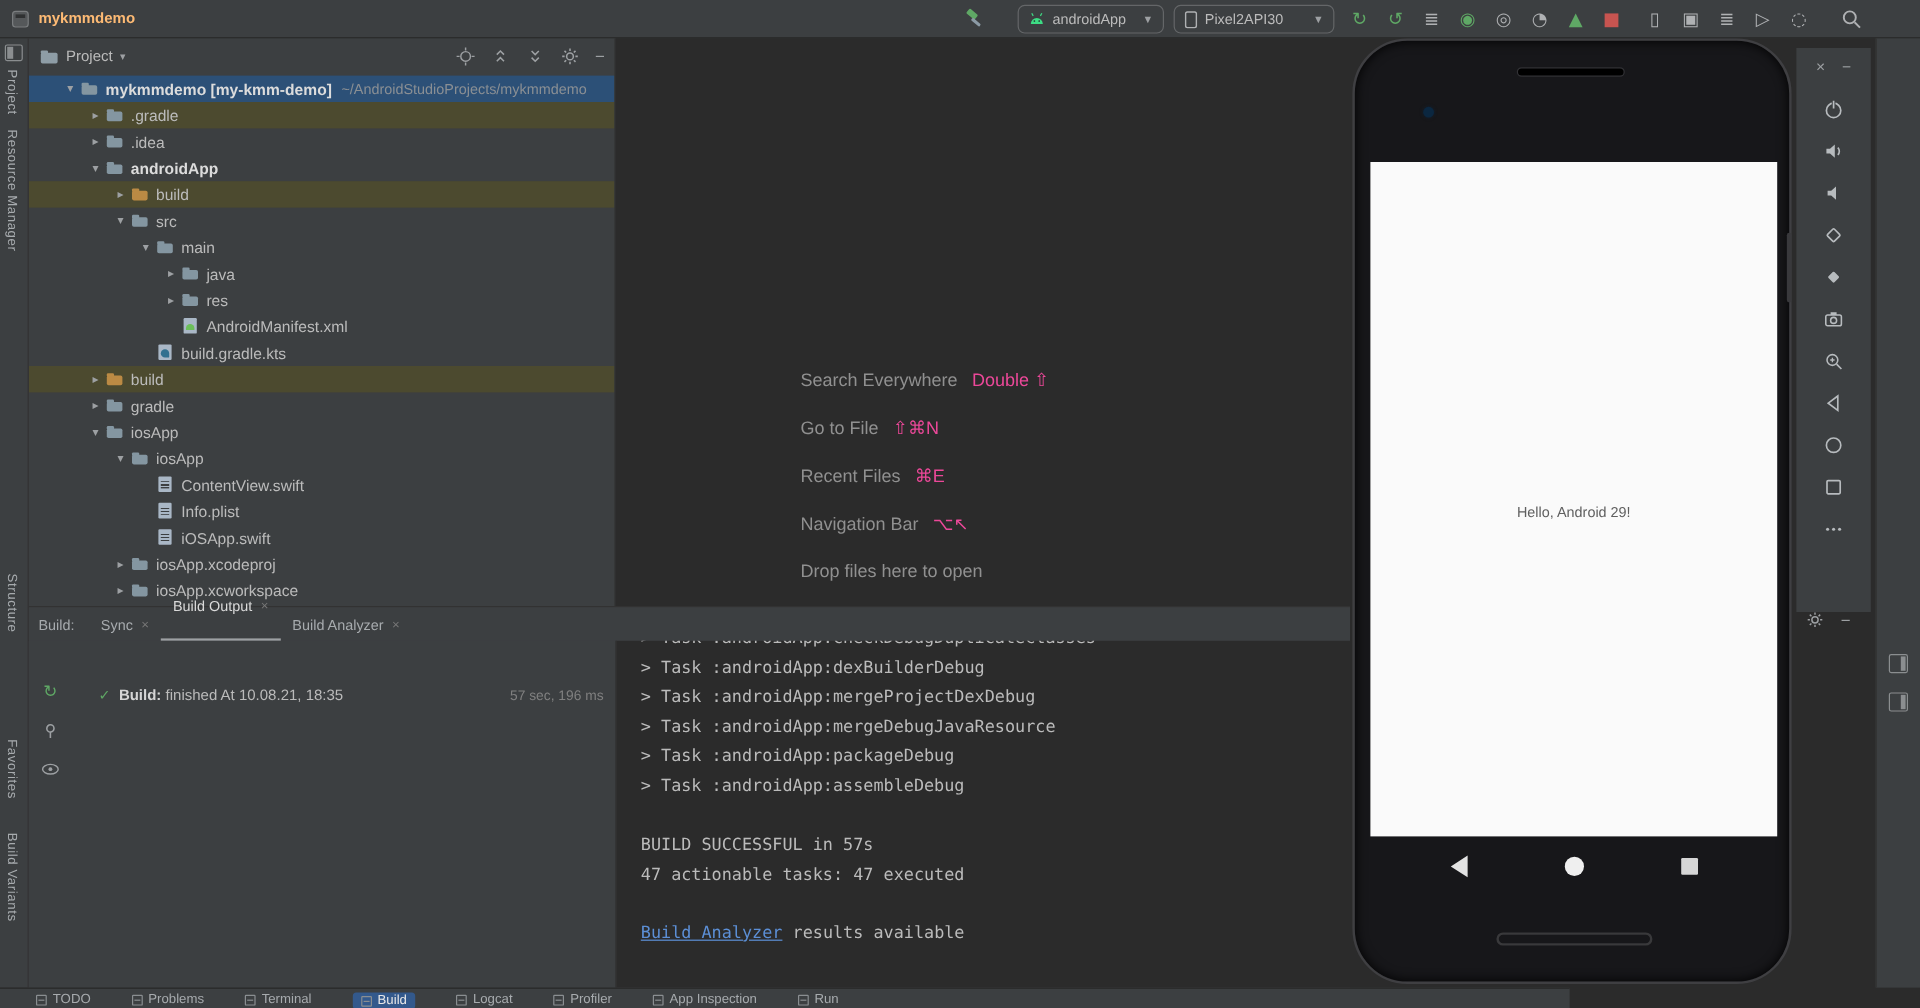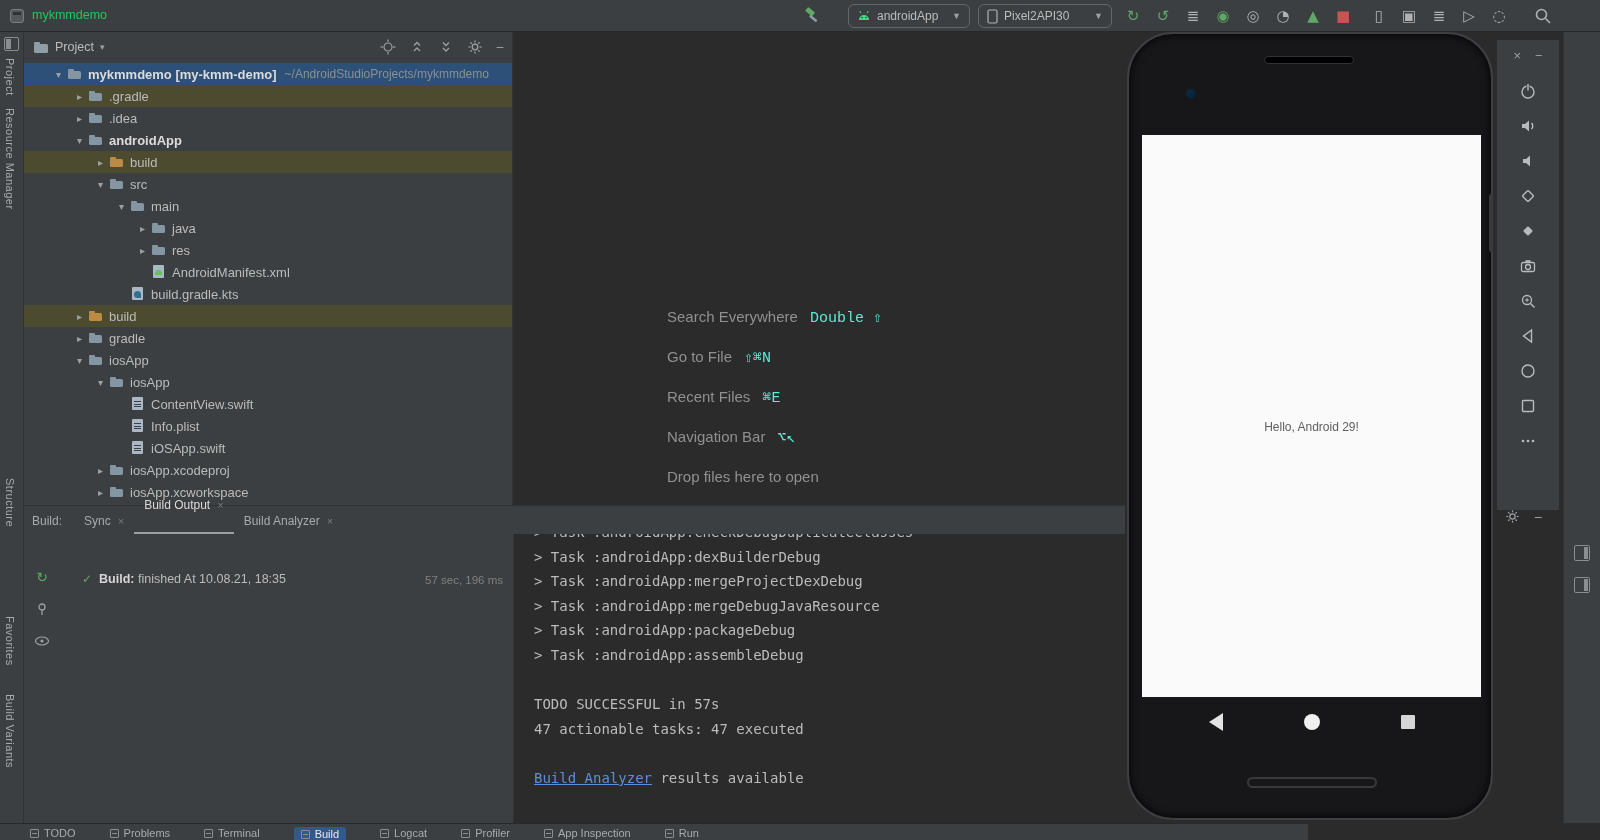--- a/index.html
+++ b/index.html
@@ -5,21 +5,21 @@
   *{margin:0;padding:0;box-sizing:border-box}
   html,body{width:1600px;height:840px;overflow:hidden;background:#2b2b2b;
     font-family:"Liberation Sans","DejaVu Sans",sans-serif;-webkit-font-smoothing:antialiased;}
   #app{position:relative;width:1600px;height:840px}
   .abs{position:absolute}
 
   
   #titlebar{left:0;top:0;width:1600px;height:32px;background:#3c3f41;border-bottom:1px solid #282828}
   #app-icon{left:10px;top:9px;width:14px;height:14px;background:#55585a;border:1px solid #7a7d7f;border-radius:3px}
   #app-icon::after{content:"";position:absolute;left:2px;top:2px;width:8px;height:3px;background:#2f3132}
-  #win-title{left:32px;top:8px;font-size:12.5px;font-weight:normal;color:#22c55e}
+  #win-title{left:32px;top:8px;font-size:12.5px;font-weight:bold;color:#fdba74}
   .hammer{left:802px;top:6px;width:20px;height:20px}
   .dd{top:4px;height:24px;background:#3c3f41;border:1px solid #646668;border-radius:6px;
       display:flex;align-items:center;gap:6px;padding:0 8px;color:#bbbbbb;font-size:12px;cursor:default}
   #dd-config{left:848px;width:122px}
   #dd-device{left:978px;width:134px}
   .dd .chev{color:#9da0a3;font-size:9px;margin-left:auto}
   .tb-group{top:4px;height:24px;display:flex;align-items:center;gap:4px}
   #run-group{left:1120px}
   #device-group{left:1366px}
   .tb-ico{width:26px;height:22px;display:flex;align-items:center;justify-content:center;
@@ -59,21 +59,21 @@
   .t-icon.gradle::after{content:"";position:absolute;left:4px;top:5px;width:7px;height:7px;background:#31708f;border-radius:50% 50% 10% 50%}
   .t-icon.file::before{content:"";position:absolute;left:2px;top:1px;width:11px;height:13px;background:#a9b7c6;border-radius:1px}
   .t-icon.file::after{content:"";position:absolute;left:4px;top:5px;width:7px;height:6px;
      background:repeating-linear-gradient(#3c3f41 0 1px,transparent 1px 2.6px)}
 
   
   #editor{left:513px;top:32px;width:612px;height:473px;background:#2b2b2b}
   #shortcuts{position:absolute;left:154px;top:276px;display:flex;flex-direction:column;gap:23px}
   .sc-row{font-size:15px;height:17px}
   .sc-label{color:#909090}
-  .sc-keys{color:#5eead4;margin-left:12px;font-family:Liberation Mono, monospace}
+  .sc-keys{color:#ec4899;margin-left:12px;font-family:Liberation Sans, sans-serif}
 
   
   #build-panel{left:24px;top:505px;width:1101px;height:318px;background:#3c3f41;border-top:1px solid #323232}
   #build-header{position:relative;height:28px;display:flex;align-items:flex-end;padding-left:8px;gap:4px}
   #build-label{color:#a7abae;font-size:12px;padding:0 8px 6px 0}
   .tab{display:flex;align-items:center;gap:7px;padding:0 10px 6px 10px;font-size:12px;color:#a7abae;height:28px;align-items:flex-end;cursor:default}
   .tab span.tl{line-height:14px}
   .tab .tab-x{color:#787878;font-size:11px;line-height:13px}
   .tab.active{color:#dadada;border-bottom:2px solid #9da0a3;padding-bottom:20px}
   #build-left{position:absolute;left:0;top:28px;width:489px;bottom:0;background:#3c3f41}
@@ -463,21 +463,21 @@
     <div id="console">
       <div class="console-line clipped">&gt; Task :androidApp:checkDebugDuplicateClasses</div>
       <div>
 
       <div class="console-line">&gt; Task :androidApp:dexBuilderDebug</div>
           <div class="console-line">&gt; Task :androidApp:mergeProjectDexDebug</div>
           <div class="console-line">&gt; Task :androidApp:mergeDebugJavaResource</div>
           <div class="console-line">&gt; Task :androidApp:packageDebug</div>
           <div class="console-line">&gt; Task :androidApp:assembleDebug</div>
           <div class="console-line">&nbsp;</div>
-          <div class="console-line">TODO SUCCESSFUL in 57s</div>
+          <div class="console-line">BUILD SUCCESSFUL in 57s</div>
           <div class="console-line">47 actionable tasks: 47 executed</div>
           <div class="console-line">&nbsp;</div>
         </div>
       <div class="console-line"><a>Build Analyzer</a><span> results available</span></div>
     </div>
   </div>
 
   <div id="emulator-panel" class="abs">
     <div id="phone">
       <div id="phone-btn"></div>

